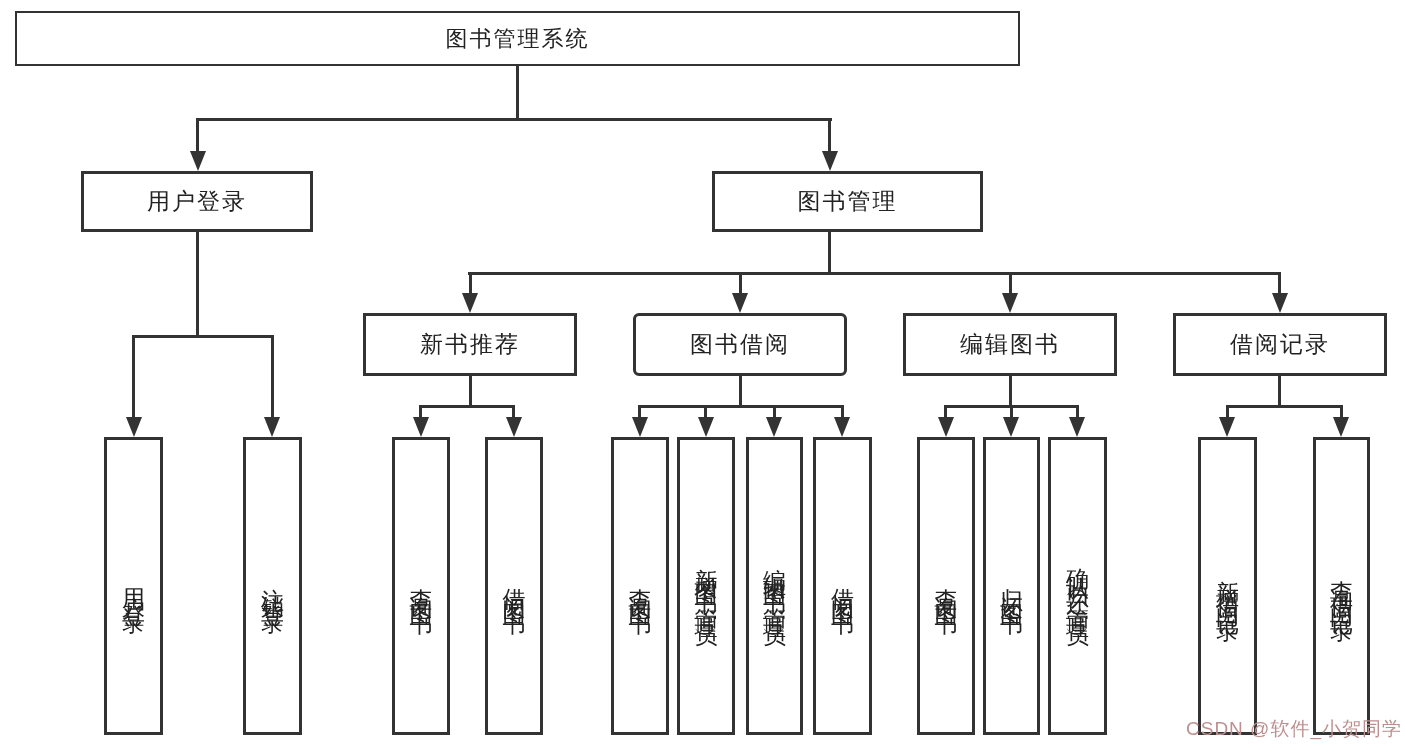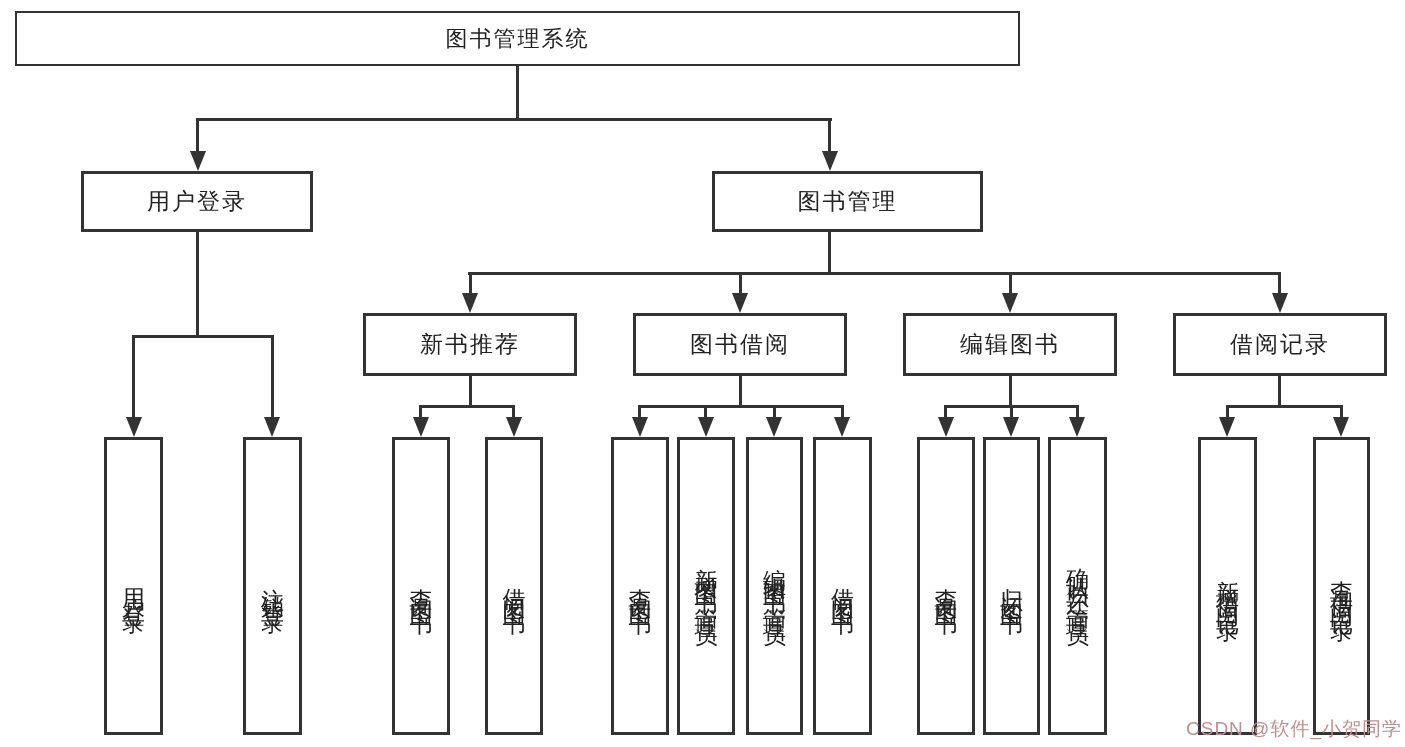--- a/index.html
+++ b/index.html
@@ -115,21 +115,21 @@
   </div>
 
   <div class="hnode" style="left:712px;top:171px;width:271px;height:61px;">
     <span>图书管理</span>
   </div>
 
   <div class="hnode" style="left:363px;top:313px;width:214px;height:63px;">
     <span>新书推荐</span>
   </div>
 
-  <div class="hnode" style="left:633px;top:313px;width:214px;height:63px;">
+  <div class="hnode" style="left:633px;top:313px;width:214px;height:63px;border-radius:6px;">
     <span>图书借阅</span>
   </div>
 
   <div class="hnode" style="left:903px;top:313px;width:214px;height:63px;">
     <span>编辑图书</span>
   </div>
 
   <div class="hnode" style="left:1173px;top:313px;width:214px;height:63px;">
     <span>借阅记录</span>
   </div>

